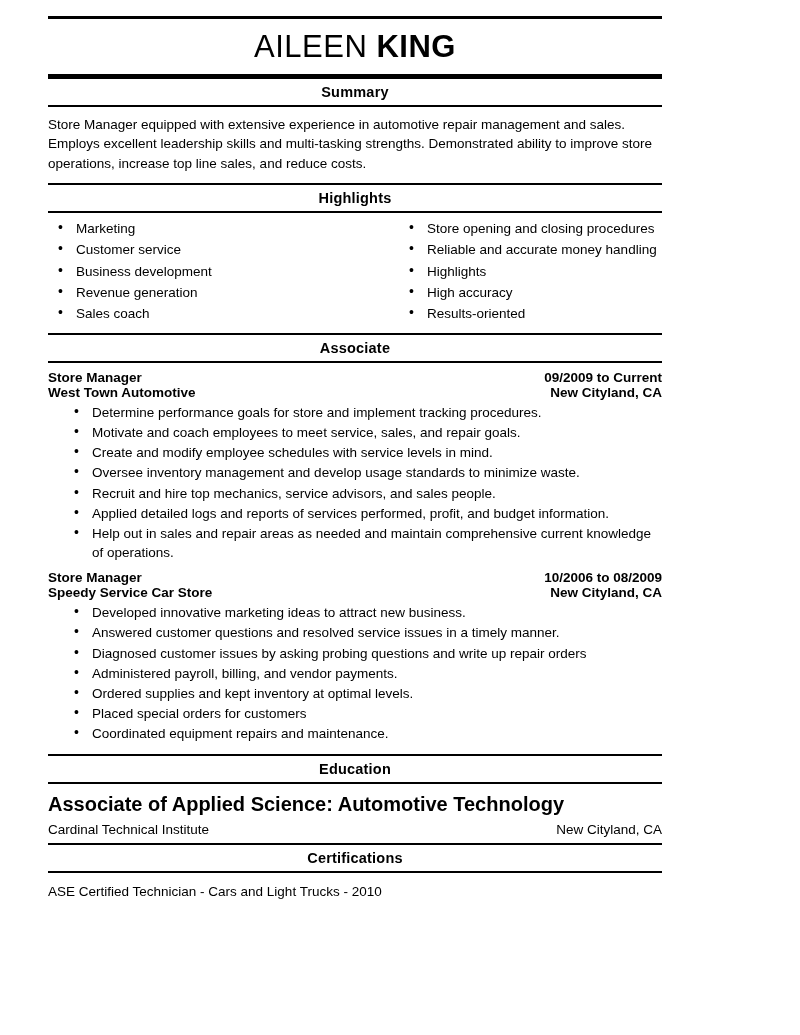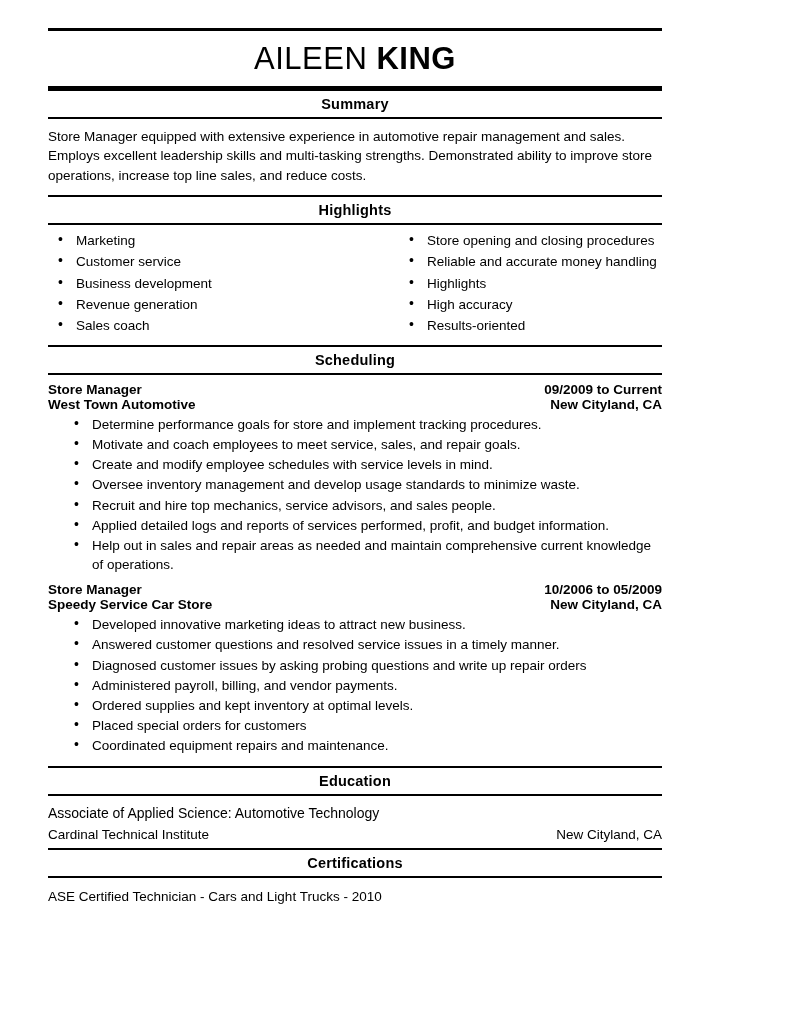--- a/index.html
+++ b/index.html
@@ -12,21 +12,21 @@
     height: 1035px;
     font-family: "Liberation Sans", sans-serif;
     color: #000000;
     -webkit-font-smoothing: antialiased;
   }
   .page {
     position: relative;
     width: 712px;
     height: 1035px;
     box-sizing: border-box;
-    padding: 28px 50px 0 48px;
+    padding: 16px 50px 0 48px;
     background: #ffffff;
   }
 
   
   .name-block {
     text-align: center;
     padding-top: 12px;
     padding-bottom: 10px;
   }
   .name {
@@ -149,22 +149,22 @@
   .exp-body {
     padding-bottom: 10px;
   }
 
   
   .edu {
     padding: 9px 0 6px 0;
     font-size: 13.5px;
   }
   .edu-degree {
-    font-weight: normal;
-    font-size: 14px;
+    font-weight: bold;
+    font-size: 20px;
     padding-bottom: 6px;
   }
   .edu-row {
     display: flex;
     justify-content: space-between;
     align-items: baseline;
   }
 
   
   .certs {
@@ -211,21 +211,21 @@
         <li>Store opening and closing procedures</li>
         <li>Reliable and accurate money handling</li>
         <li>Highlights</li>
         <li>High accuracy</li>
         <li>Results-oriented</li>
       </ul>
     </div>
   </div>
 
   <div class="rule-thin section-rule-top"></div>
-  <div class="section-head">Scheduling</div>
+  <div class="section-head">Associate</div>
   <div class="rule-thin section-rule-bottom"></div>
 
   <div class="exp-body">
 
     <div class="job">
       <div class="job-row">
         <span class="job-title">Store Manager</span>
         <span class="job-dates">09/2009 to Current</span>
       </div>
       <div class="job-row">
@@ -239,21 +239,21 @@
         <li>Oversee inventory management and develop usage standards to minimize waste.</li>
         <li>Recruit and hire top mechanics, service advisors, and sales people.</li>
         <li>Applied detailed logs and reports of services performed, profit, and budget information.</li>
         <li>Help out in sales and repair areas as needed and maintain comprehensive current knowledge of operations.</li>
       </ul>
     </div>
 
     <div class="job">
       <div class="job-row">
         <span class="job-title">Store Manager</span>
-        <span class="job-dates">10/2006 to 05/2009</span>
+        <span class="job-dates">10/2006 to 08/2009</span>
       </div>
       <div class="job-row">
         <span class="job-company">Speedy Service Car Store</span>
         <span class="job-location">New Cityland, CA</span>
       </div>
       <ul class="bullets">
         <li>Developed innovative marketing ideas to attract new business.</li>
         <li>Answered customer questions and resolved service issues in a timely manner.</li>
         <li>Diagnosed customer issues by asking probing questions and write up repair orders</li>
         <li>Administered payroll, billing, and vendor payments.</li>

